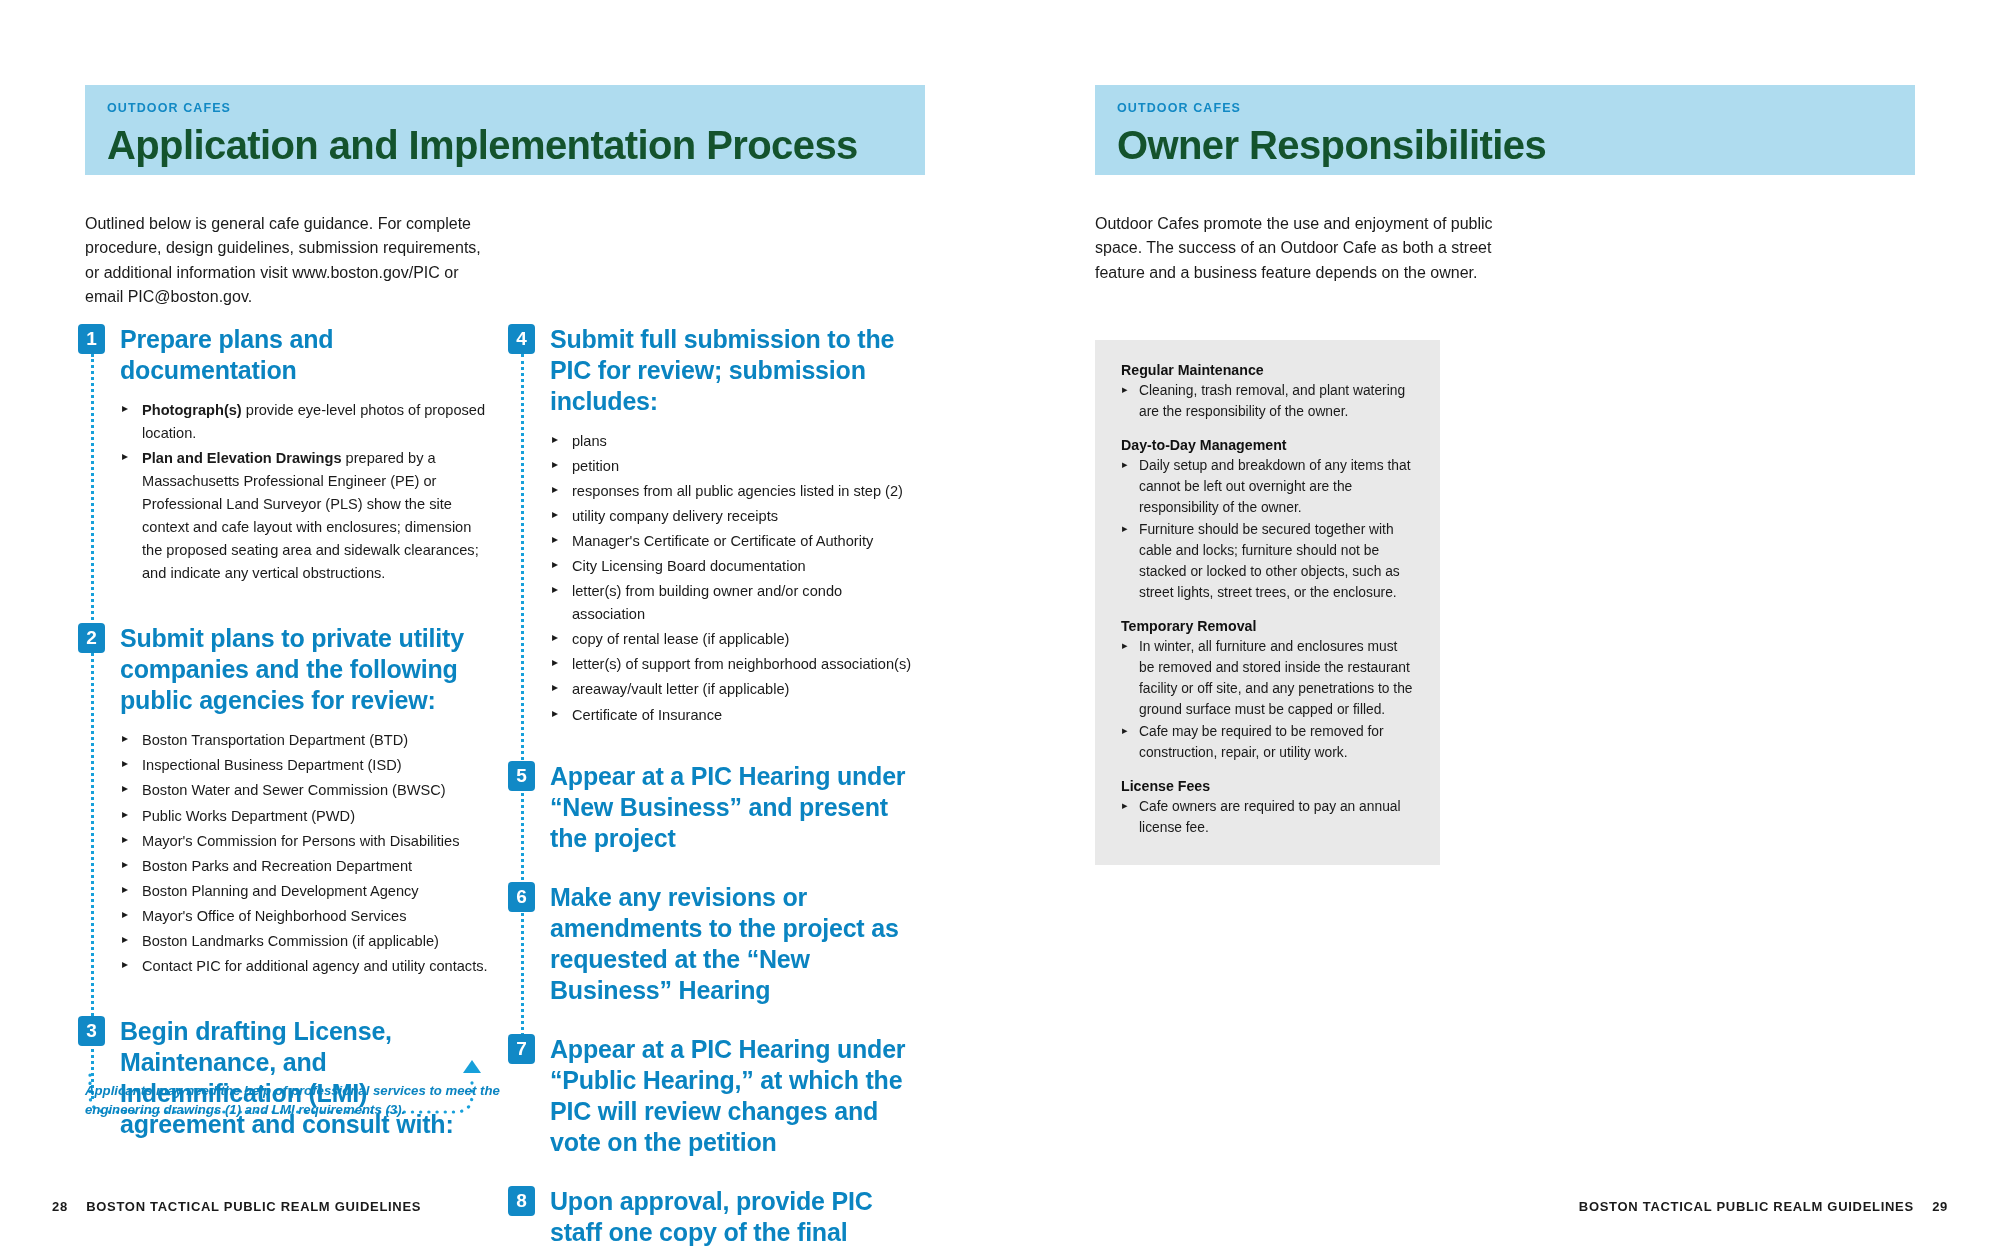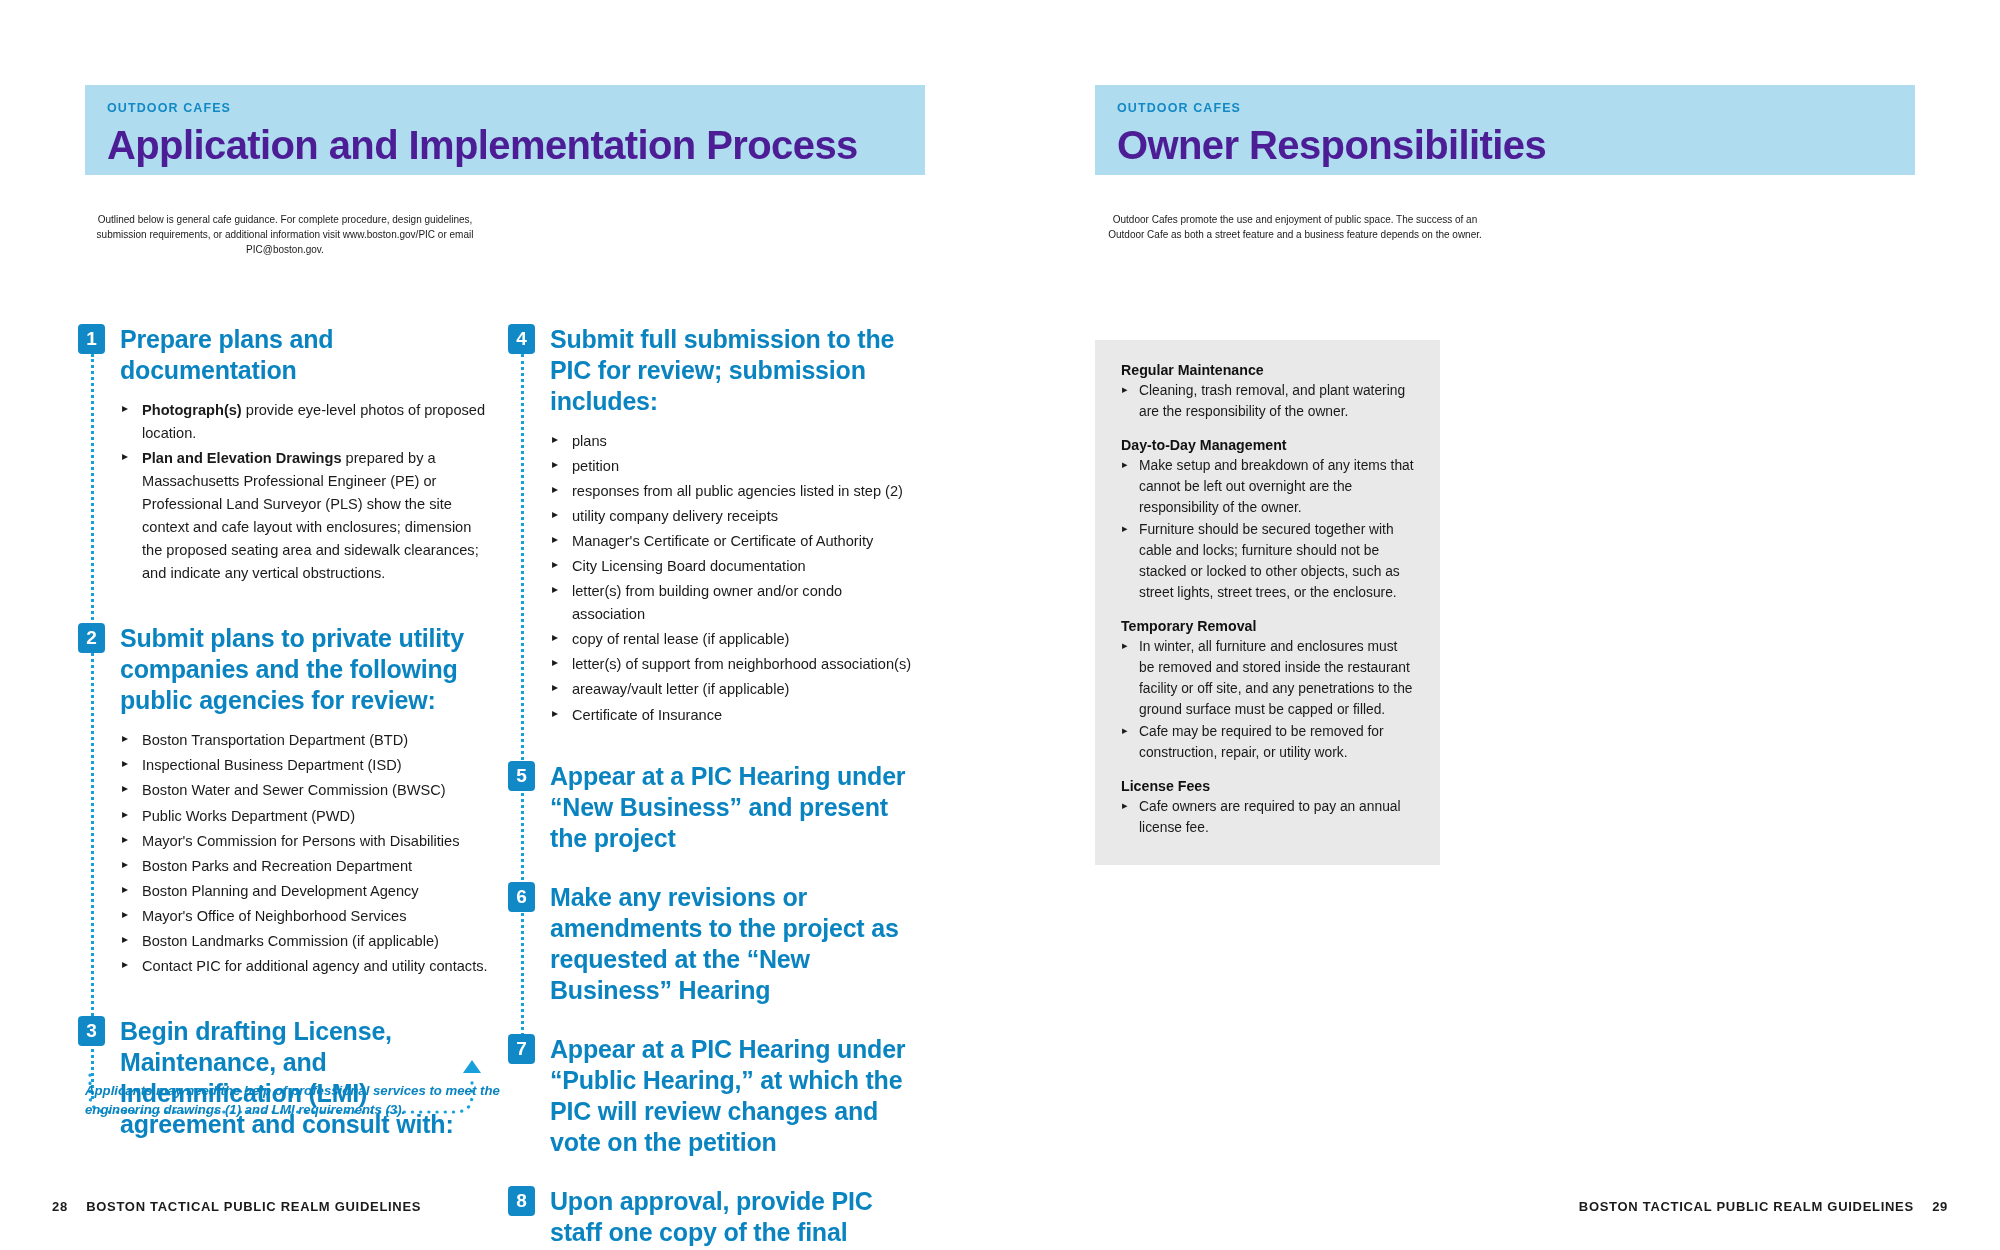--- a/index.html
+++ b/index.html
@@ -23,35 +23,34 @@
   .band-left  { left: 85px;  top: 85px; width: 840px; height: 90px; }
   .band-right { left: 1095px; top: 85px; width: 820px; height: 90px; }
   .eyebrow {
     color: #1289C4;
     font-size: 12.5px;
     font-weight: 700;
     letter-spacing: 1.1px;
     margin-top: 2px;
   }
   .band-title {
-    color: #4c1d95;
+    color: #14532d;
     font-size: 40px;
     font-weight: 700;
     letter-spacing: -0.6px;
     margin-top: 8px;
     white-space: nowrap;
   }
 
   
   .intro {
     position: absolute;
-    font-size: 10px;
+    font-size: 16px;
     line-height: 1.52;
     color: #1a1a1a;
-    text-align: center;
   }
   .intro-left  { left: 85px;  top: 212px; width: 400px; }
   .intro-right { left: 1095px; top: 212px; width: 400px; }
 
   
   .col { position: absolute; }
   .col-a { left: 78px;  top: 322px; width: 410px; }
   .col-b { left: 508px; top: 322px; width: 410px; }
 
   .step { position: relative; padding-left: 42px; }
@@ -312,21 +311,21 @@
     </div>
 
     <div class="intro intro-right" style="left:95px;">Outdoor Cafes promote the use and enjoyment of public space. The success of an Outdoor Cafe as both a street feature and a business feature depends on the owner.</div>
 
     <div class="graybox" style="left:95px;">
 
       <div class="gb-head first">Regular Maintenance</div>
       <div class="gb-bullet">Cleaning, trash removal, and plant watering are the responsibility of the owner.</div>
 
       <div class="gb-head">Day-to-Day Management</div>
-      <div class="gb-bullet">Make setup and breakdown of any items that cannot be left out overnight are the responsibility of the owner.</div>
+      <div class="gb-bullet">Daily setup and breakdown of any items that cannot be left out overnight are the responsibility of the owner.</div>
       <div class="gb-bullet">Furniture should be secured together with cable and locks; furniture should not be stacked or locked to other objects, such as street lights, street trees, or the enclosure.</div>
 
       <div class="gb-head">Temporary Removal</div>
       <div class="gb-bullet">In winter, all furniture and enclosures must be removed and stored inside the restaurant facility or off site, and any penetrations to the ground surface must be capped or filled.</div>
       <div class="gb-bullet">Cafe may be required to be removed for construction, repair, or utility work.</div>
 
       <div class="gb-head">License Fees</div>
       <div class="gb-bullet">Cafe owners are required to pay an annual license fee.</div>
     </div>
 

